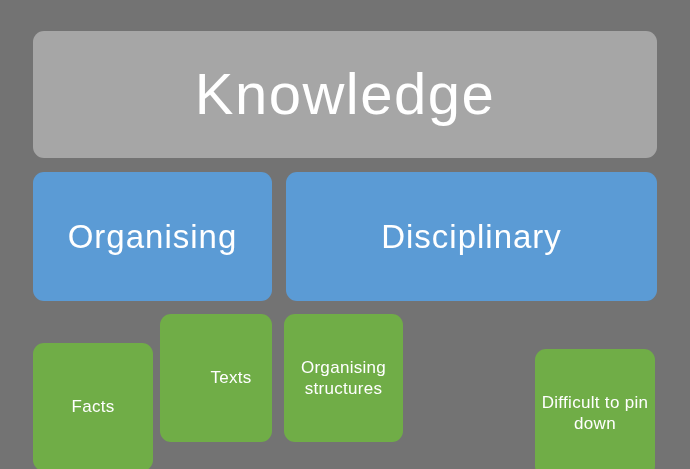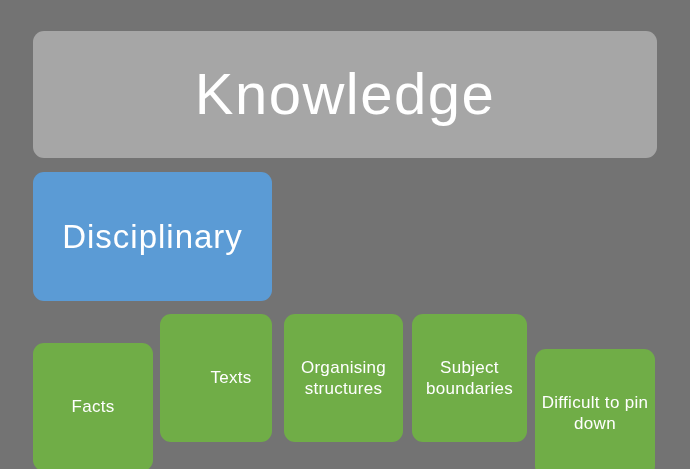--- a/index.html
+++ b/index.html
@@ -62,37 +62,37 @@
 </head>
 <body>
 
 <div class="stage">
 
   <div class="box b-root" style="background-color: rgb(166, 166, 166);">
     <span class="lbl">Knowledge</span>
   </div>
 
   <div class="box b-branch b-substantive" style="background-color: rgb(91, 155, 213);">
+    <span class="lbl">Organising</span>
+  </div>
+
+  <div class="box b-branch b-disciplinary" style="background-color: rgb(91, 155, 213);">
     <span class="lbl">Disciplinary</span>
   </div>
-
 
   <div class="box b-leaf b-facts" style="background-color: rgb(112, 173, 71); margin-top: 29px;">
     <span class="lbl">Facts</span>
   </div>
 
   <div class="box b-leaf b-texts" style="background-color: rgb(112, 173, 71);">
     <span class="lbl">Texts</span>
   </div>
 
   <div class="box b-leaf b-organising" style="background-color: rgb(112, 173, 71);">
     <span class="lbl">Organising structures</span>
   </div>
 
-  <div class="box b-leaf b-subject" style="background-color: rgb(112, 173, 71);">
-    <span class="lbl">Subject boundaries</span>
-  </div>
 
   <div class="box b-leaf b-difficult" style="background-color: rgb(112, 173, 71);">
     <span class="lbl">Difficult to pin down</span>
   </div>
 
 </div>
 
 </body></html>

